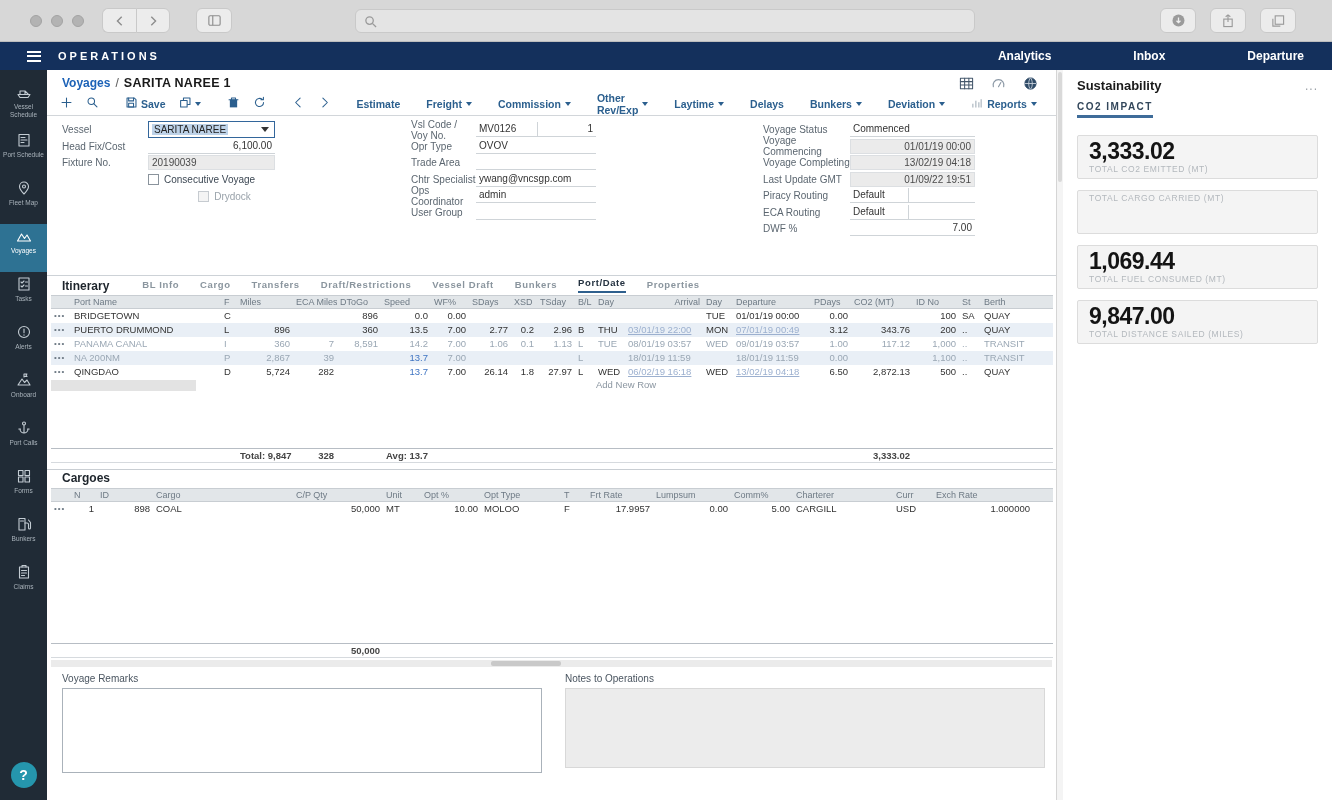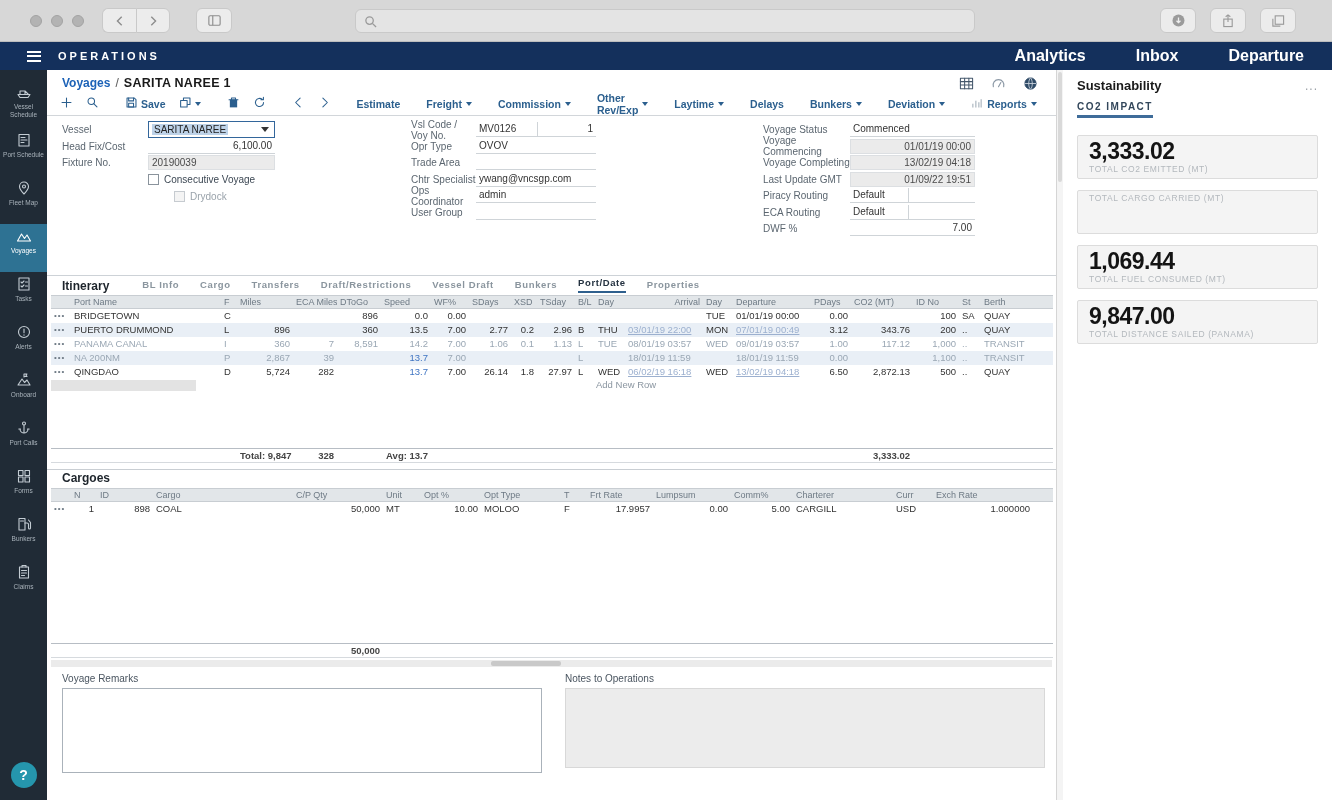--- a/index.html
+++ b/index.html
@@ -18,21 +18,21 @@
   .search-pill { position:absolute; left:355px; top:9px; width:620px; height:24px; background:#e4e4e4; border:1px solid #c9c9c9; border-radius:6px; display:flex; align-items:center; padding-left:8px; color:#8d8d8d; }
   .chrome-right { position:absolute; right:36px; top:8px; display:flex; gap:14px; }
   .chrome-right .chrome-btn { width:36px; }
 
   
   .app-bar { height:28px; background:#14305c; display:flex; align-items:center; color:#fff; }
   .hamburger { margin-left:27px; cursor:pointer; display:flex; flex-direction:column; gap:2.5px; }
   .hamburger i { display:block; width:14px; height:2px; background:#fff; }
   .app-title { margin-left:17px; font-size:11px; font-weight:bold; letter-spacing:3px; }
   .app-nav { margin-left:auto; display:flex; gap:50px; padding-right:28px; }
-  .app-nav div { font-size:16px; font-weight:bold; cursor:pointer; }
+  .app-nav div { font-size:12px; font-weight:bold; cursor:pointer;margin-left:32px; }
 
   
   .shell { display:flex; height:730px; }
 
   
   .side { width:47px; background:#202b36; display:flex; flex-direction:column; align-items:center; padding-top:10px; flex:none; }
   .side-item { width:47px; min-height:48px; padding:4px 1px 2px; text-align:center; color:#a9b3bb; font-size:6.5px; line-height:8px; cursor:pointer; }
   .side-item svg { display:block; margin:0 auto 3px; }
   .side-item.active { background:#2e7293; color:#fff; }
   .help-btn { margin-top:auto; margin-bottom:12px; width:26px; height:26px; border-radius:50%; background:#2596ad; color:#fff; font-size:14px; font-weight:bold; display:flex; align-items:center; justify-content:center; cursor:pointer; }
@@ -382,21 +382,21 @@
             <span class="fval num" style="width: 127px;">6,100.00</span>
           </div>
           <div class="frow">
             <span class="flabel" style="width: 86px;">Fixture No.</span>
             <span class="fval ro" style="width: 127px;">20190039</span>
           </div>
           <div class="chkrow" style="margin-left: 86px;">
             <span class="chk"></span>
             <span>Consecutive Voyage</span>
           </div>
-          <div class="chkrow dis" style="margin-left: 112px;">
+          <div class="chkrow dis" style="margin-left: 112px; justify-content: center;">
             <span class="chk dis"></span>
             <span>Drydock</span>
           </div>
         </div>
       <div class="fcol" style="left:364px;" id="fcol-mid">
           <div class="frow">
             <span class="flabel" style="width: 65px;">Vsl Code / Voy No.</span>
             <span class="split">
               <span class="fval p1" style="width: 62.4px;">MV0126</span>
               <span class="fval num" style="width: 57.6px;">1</span>
@@ -735,17 +735,17 @@
         </div>
         <div class="card">
           <div class="cap">TOTAL CARGO CARRIED (MT)</div>
         </div>
         <div class="card">
           <div class="val">1,069.44</div>
           <div class="cap">TOTAL FUEL CONSUMED (MT)</div>
         </div>
         <div class="card">
           <div class="val">9,847.00</div>
-          <div class="cap">TOTAL DISTANCE SAILED (PANAMA)</div>
+          <div class="cap">TOTAL DISTANCE SAILED (MILES)</div>
         </div>
       </div>
   </div>
 </div>
 
 </body></html>

